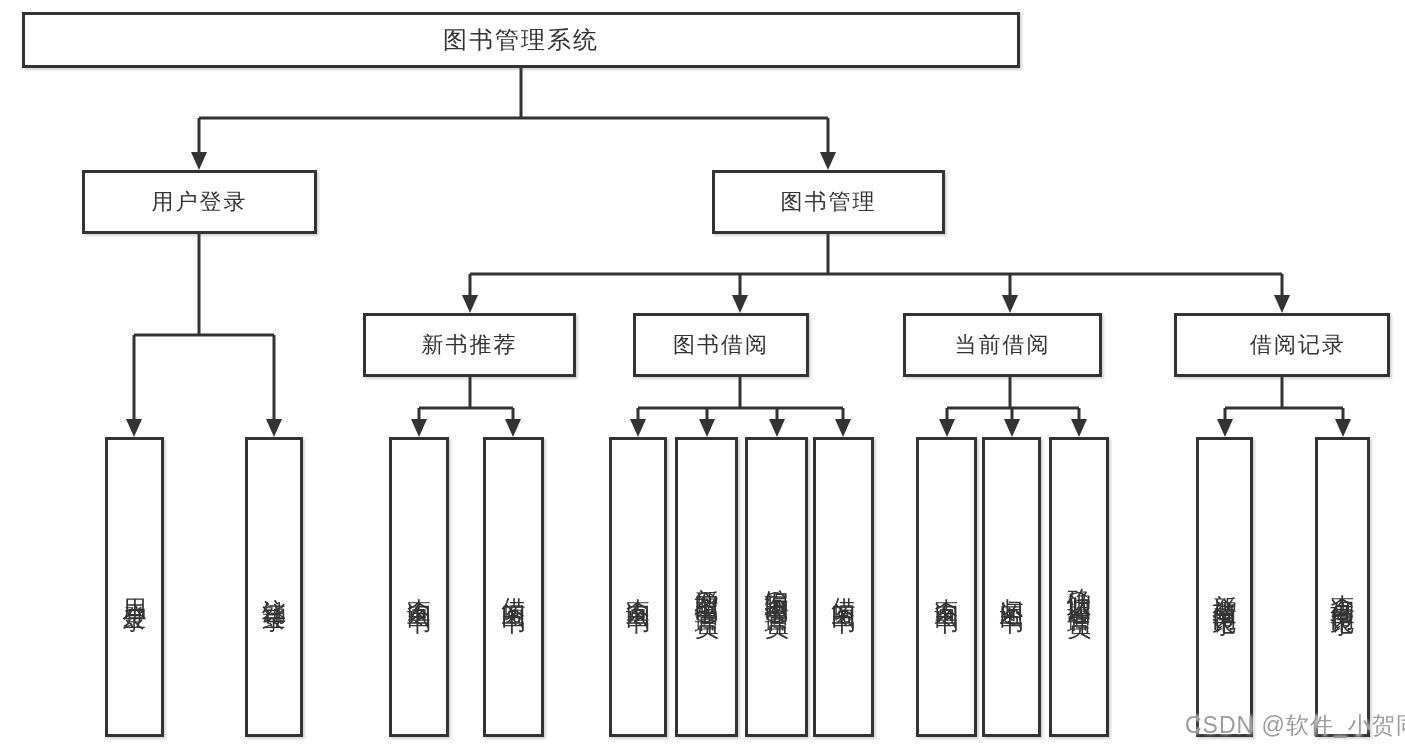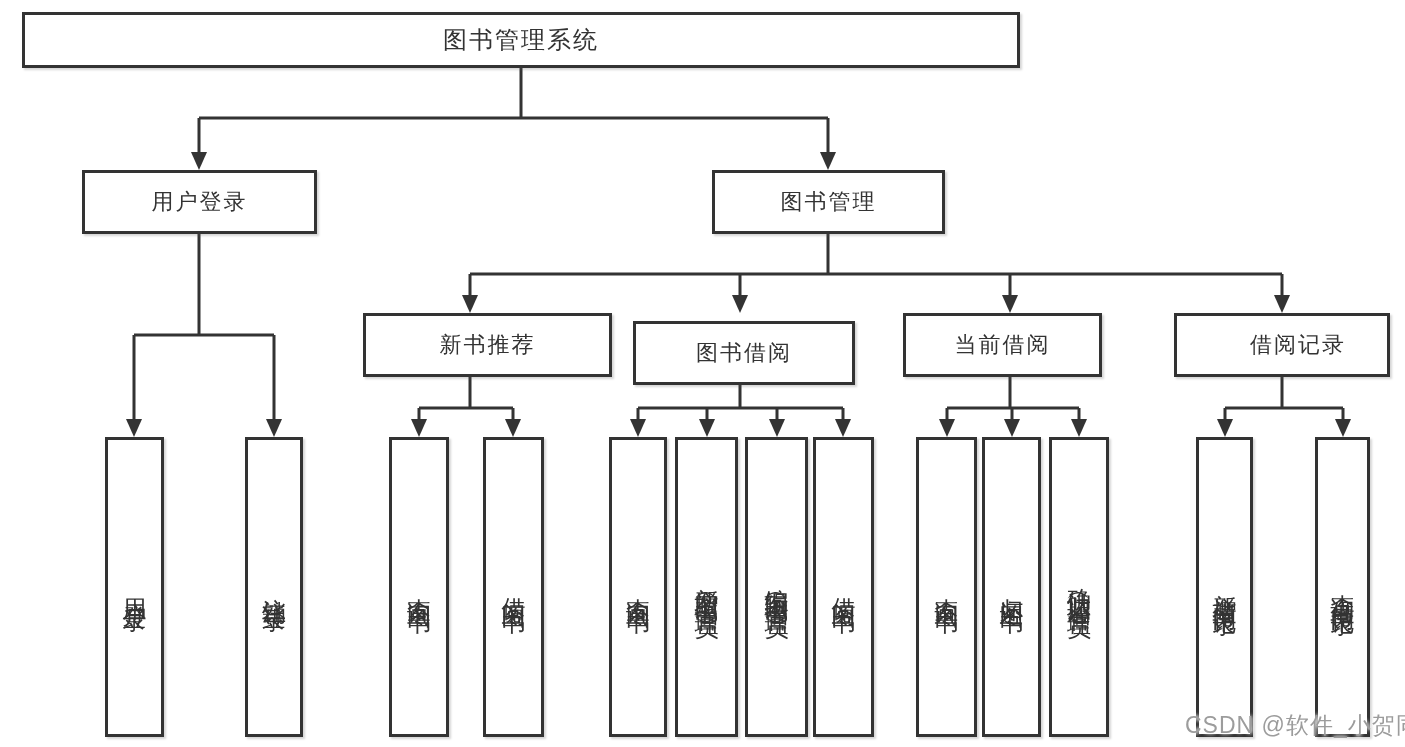--- a/index.html
+++ b/index.html
@@ -95,22 +95,22 @@
       <polygon points="1217,419 1233,419 1225,437"></polygon>
       <polygon points="1335,419 1351,419 1343,437"></polygon>
     </g>
   </svg>
 
   <div class="hnode title" style="left:22px;top:12px;width:998px;height:56px;">图书管理系统</div>
 
   <div class="hnode" style="left:82px;top:170px;width:235px;height:64px;">用户登录</div>
   <div class="hnode" style="left:712px;top:170px;width:233px;height:64px;">图书管理</div>
 
-  <div class="hnode" style="left:363px;top:313px;width:249px;height:64px;">新书推荐</div>
-  <div class="hnode" style="left:633px;top:313px;width:222px;height:64px;margin-top:8px;">图书借阅</div>
+  <div class="hnode" style="left:363px;top:313px;width:213px;height:64px;">新书推荐</div>
+  <div class="hnode" style="left:633px;top:313px;width:176px;height:64px;">图书借阅</div>
   <div class="hnode" style="left:903px;top:313px;width:199px;height:64px;">当前借阅</div>
   <div class="hnode" style="left:1174px;top:313px;width:216px;height:64px;padding-left:32px;">借阅记录</div>
 
   <div class="vnode" style="left:105px;top:437px;width:59px;height:300px;">
     <span>用户登录</span>
   </div>
   <div class="vnode" style="left:245px;top:437px;width:58px;height:300px;">
     <span>注销登录</span>
   </div>
 

